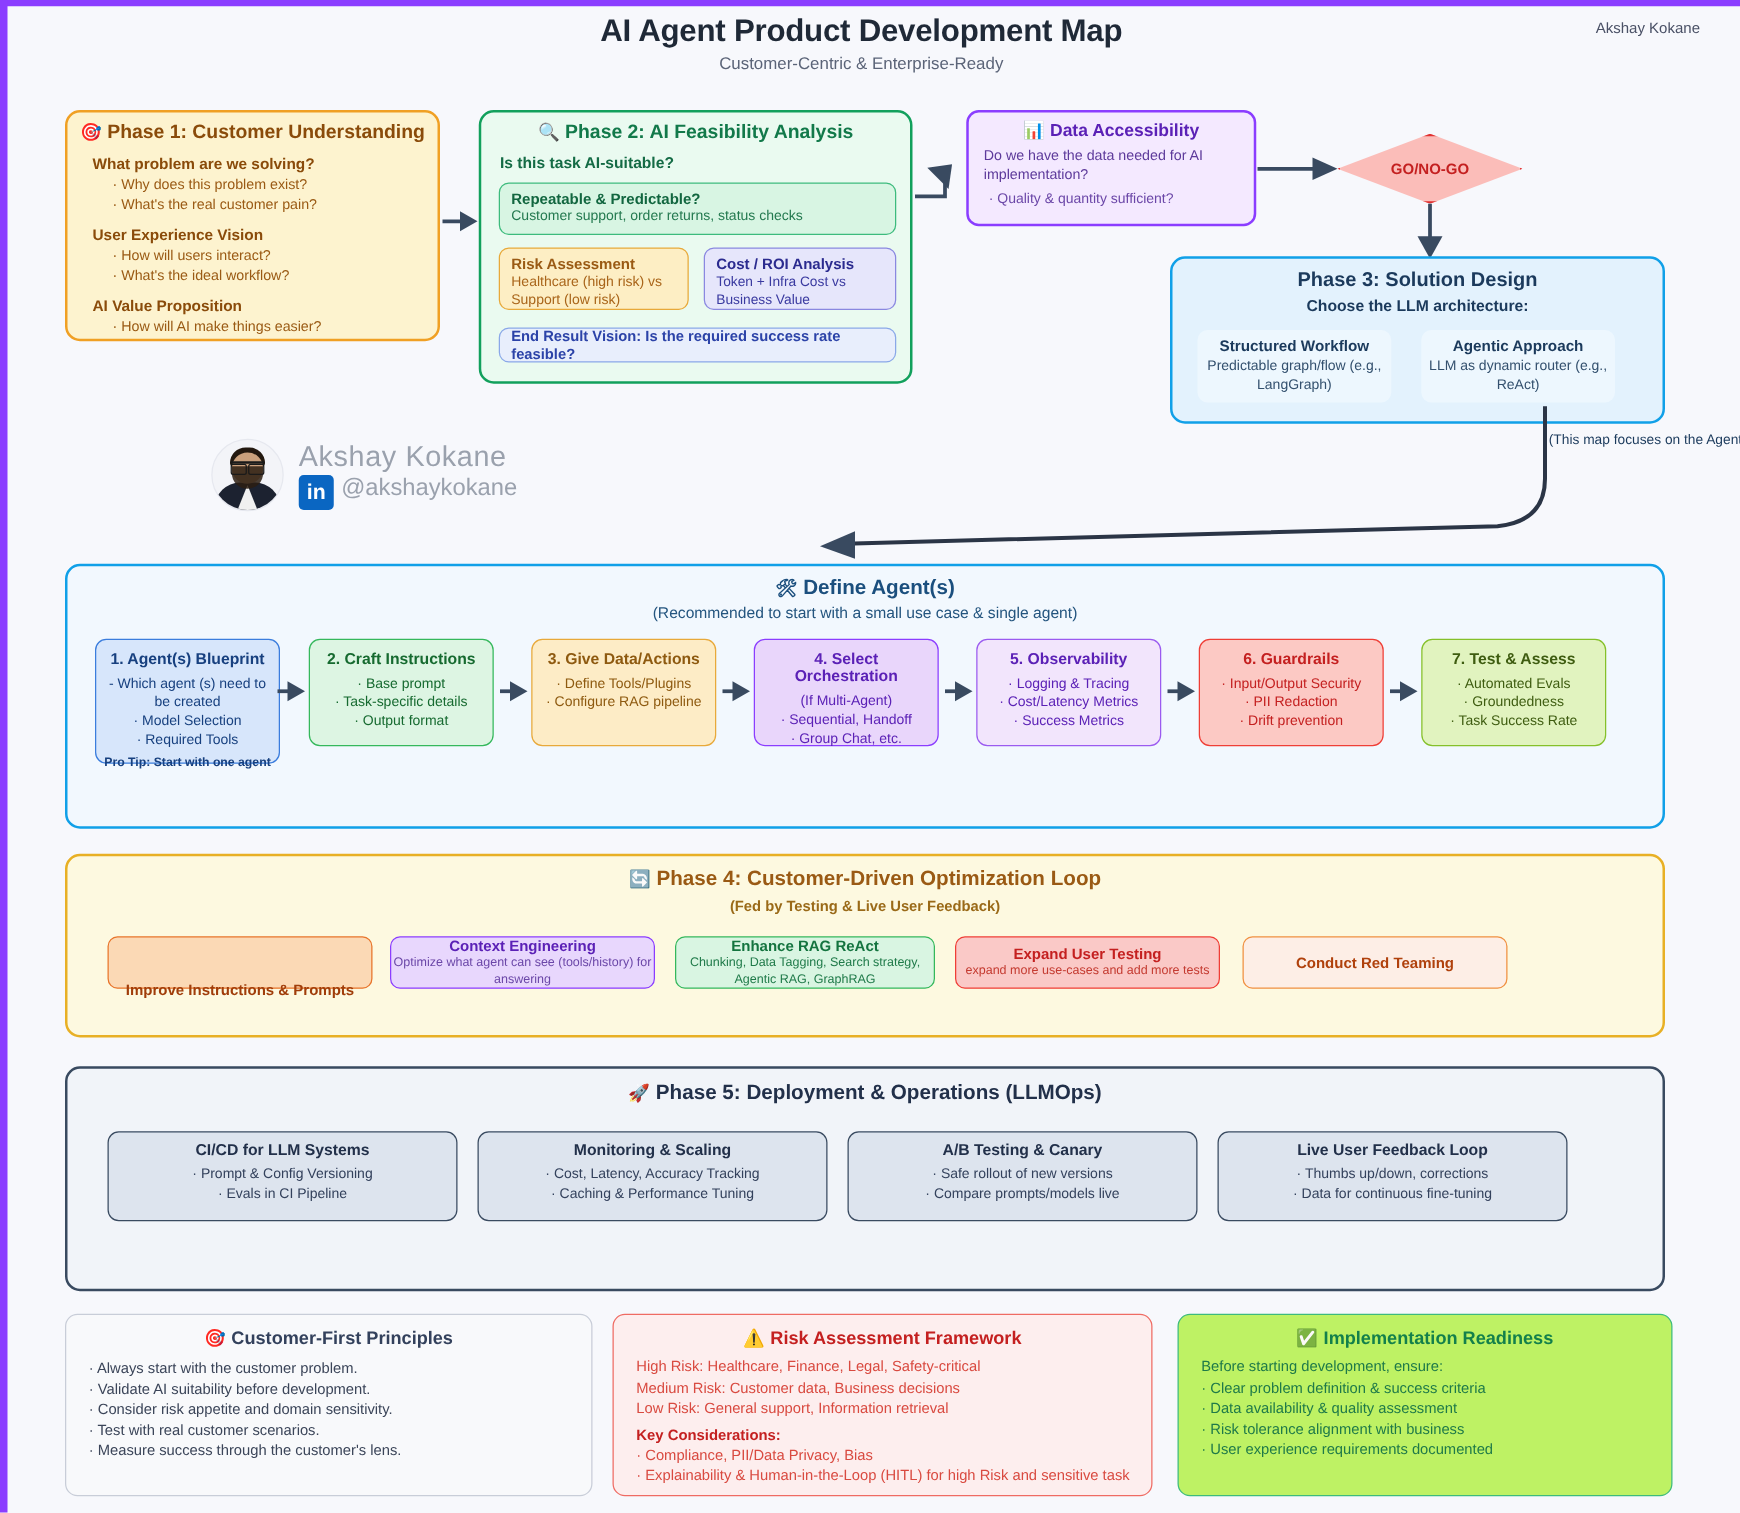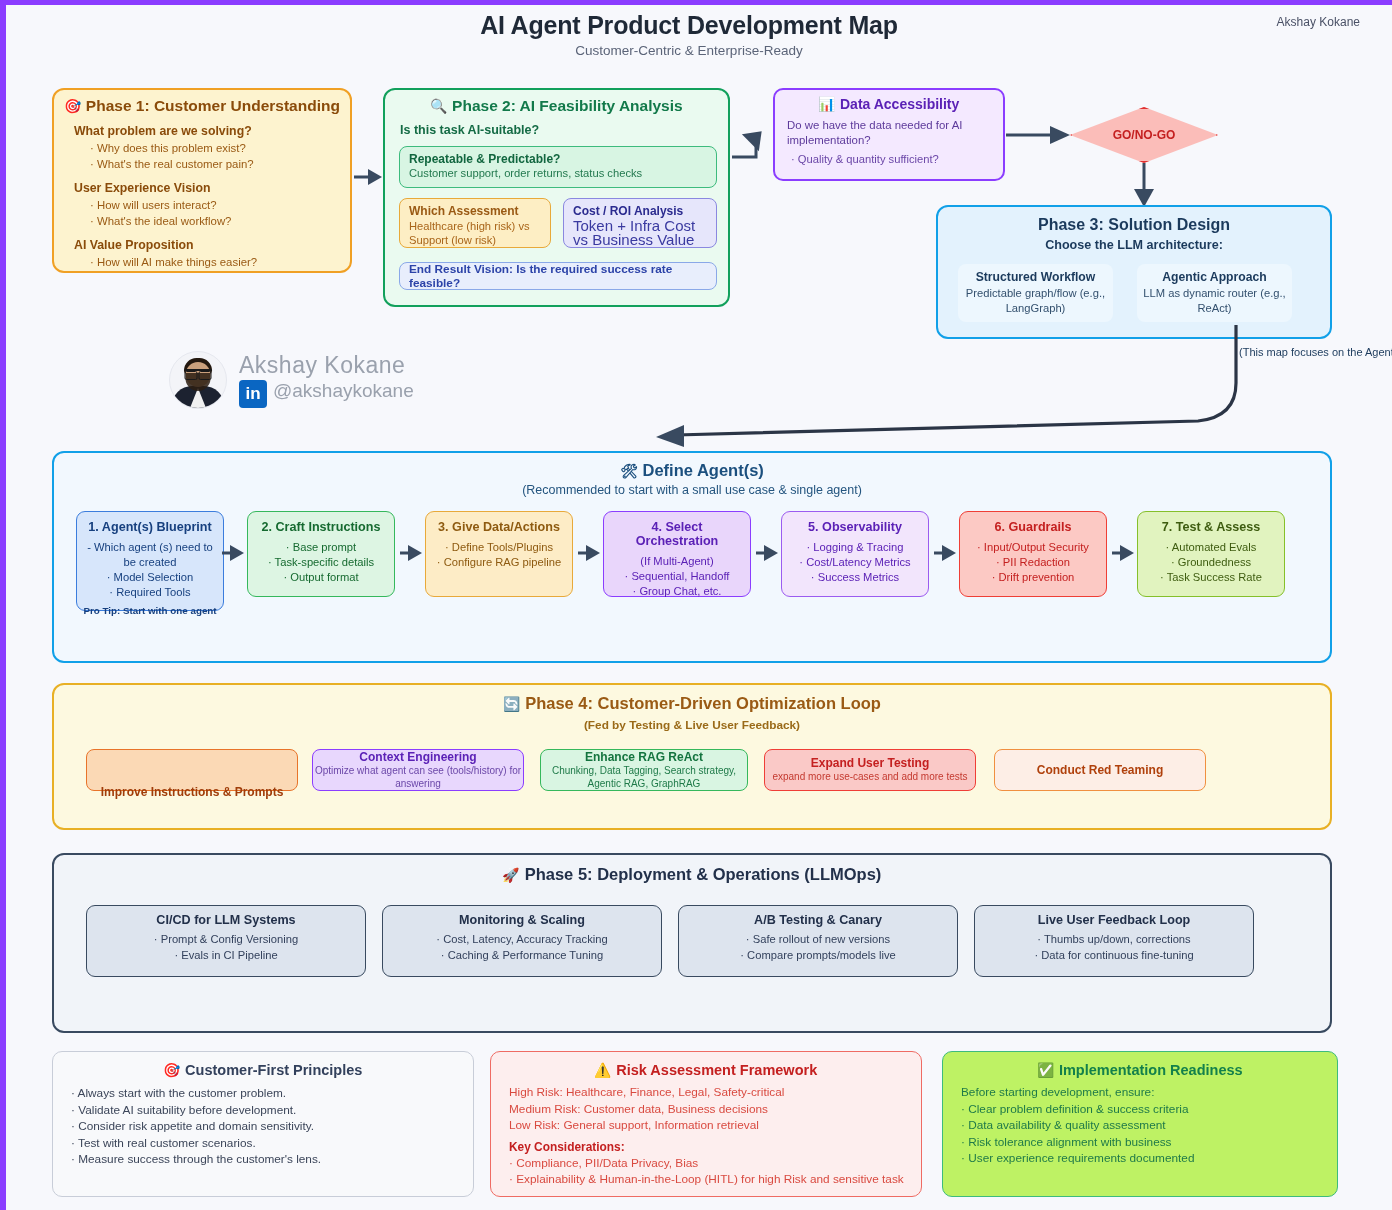--- a/index.html
+++ b/index.html
@@ -43,21 +43,21 @@
   #phase2 .q{font-size:12.5px;font-weight:bold;color:#146b45;margin:8px 0 5px 15px;}
   .sbox{position:absolute;border-radius:8px;padding:5px 9px;}
   #p2a{left:14px;top:56px;width:318px;height:42px;background:#d8f5e3;border:1.3px solid #3dbb7d;}
   #p2a .h{font-size:12px;font-weight:bold;color:#11663f;}
   #p2a .d{font-size:11.2px;color:#23794f;margin-top:1px;}
   #p2b{left:14px;top:108px;width:152px;height:50px;background:#fdeec4;border:1.3px solid #e8a93a;}
   #p2b .h{font-size:12px;font-weight:bold;color:#9a5a14;}
   #p2b .d{font-size:11.2px;color:#a9651a;line-height:14px;margin-top:1px;}
   #p2c{left:178px;top:108px;width:154px;height:50px;background:#e6e6fb;border:1.3px solid #8a88e0;}
   #p2c .h{font-size:12px;font-weight:bold;color:#2b2b8f;}
-  #p2c .d{font-size:15px;color:#3a3aa0;line-height:14px;margin-top:1px;}
+  #p2c .d{font-size:11px;color:#3a3aa0;line-height:14px;margin-top:1px;}
   #p2d{left:14px;top:172px;width:318px;height:28px;background:#e8eefc;border:1.3px solid #8aa8e8;
        display:flex;align-items:center;}
   #p2d .h{font-size:11.8px;font-weight:bold;color:#2c43a8;}
 
   
   #dacc{left:767px;top:83px;width:232px;height:93px;background:#f4e9ff;
         border:2px solid #8b3dff;border-radius:10px;}
   #dacc .btitle{font-size:14px;color:#5b21b6;margin-top:6px;}
   #dacc .d{font-size:11.4px;color:#5d3a9b;line-height:15px;margin:6px 0 0 12px;}
   #dacc .b{font-size:11.2px;color:#6b47a8;margin:5px 0 0 16px;}
@@ -229,21 +229,21 @@
     <div class="btitle">
       <span class="ico">🔍</span>
       <span>Phase 2: AI Feasibility Analysis</span>
     </div>
     <div class="q">Is this task AI-suitable?</div>
     <div class="sbox" id="p2a">
       <div class="h">Repeatable &amp; Predictable?</div>
       <div class="d">Customer support, order returns, status checks</div>
     </div>
     <div class="sbox" id="p2b">
-      <div class="h">Which Assessment</div>
+      <div class="h">Risk Assessment</div>
       <div class="d">Healthcare (high risk) vs Support (low risk)</div>
     </div>
     <div class="sbox" id="p2c">
       <div class="h">Cost / ROI Analysis</div>
       <div class="d">Token + Infra Cost vs Business Value</div>
     </div>
     <div class="sbox" id="p2d">
       <div class="h">End Result Vision: Is the required success rate feasible?</div>
     </div>
   </div>

